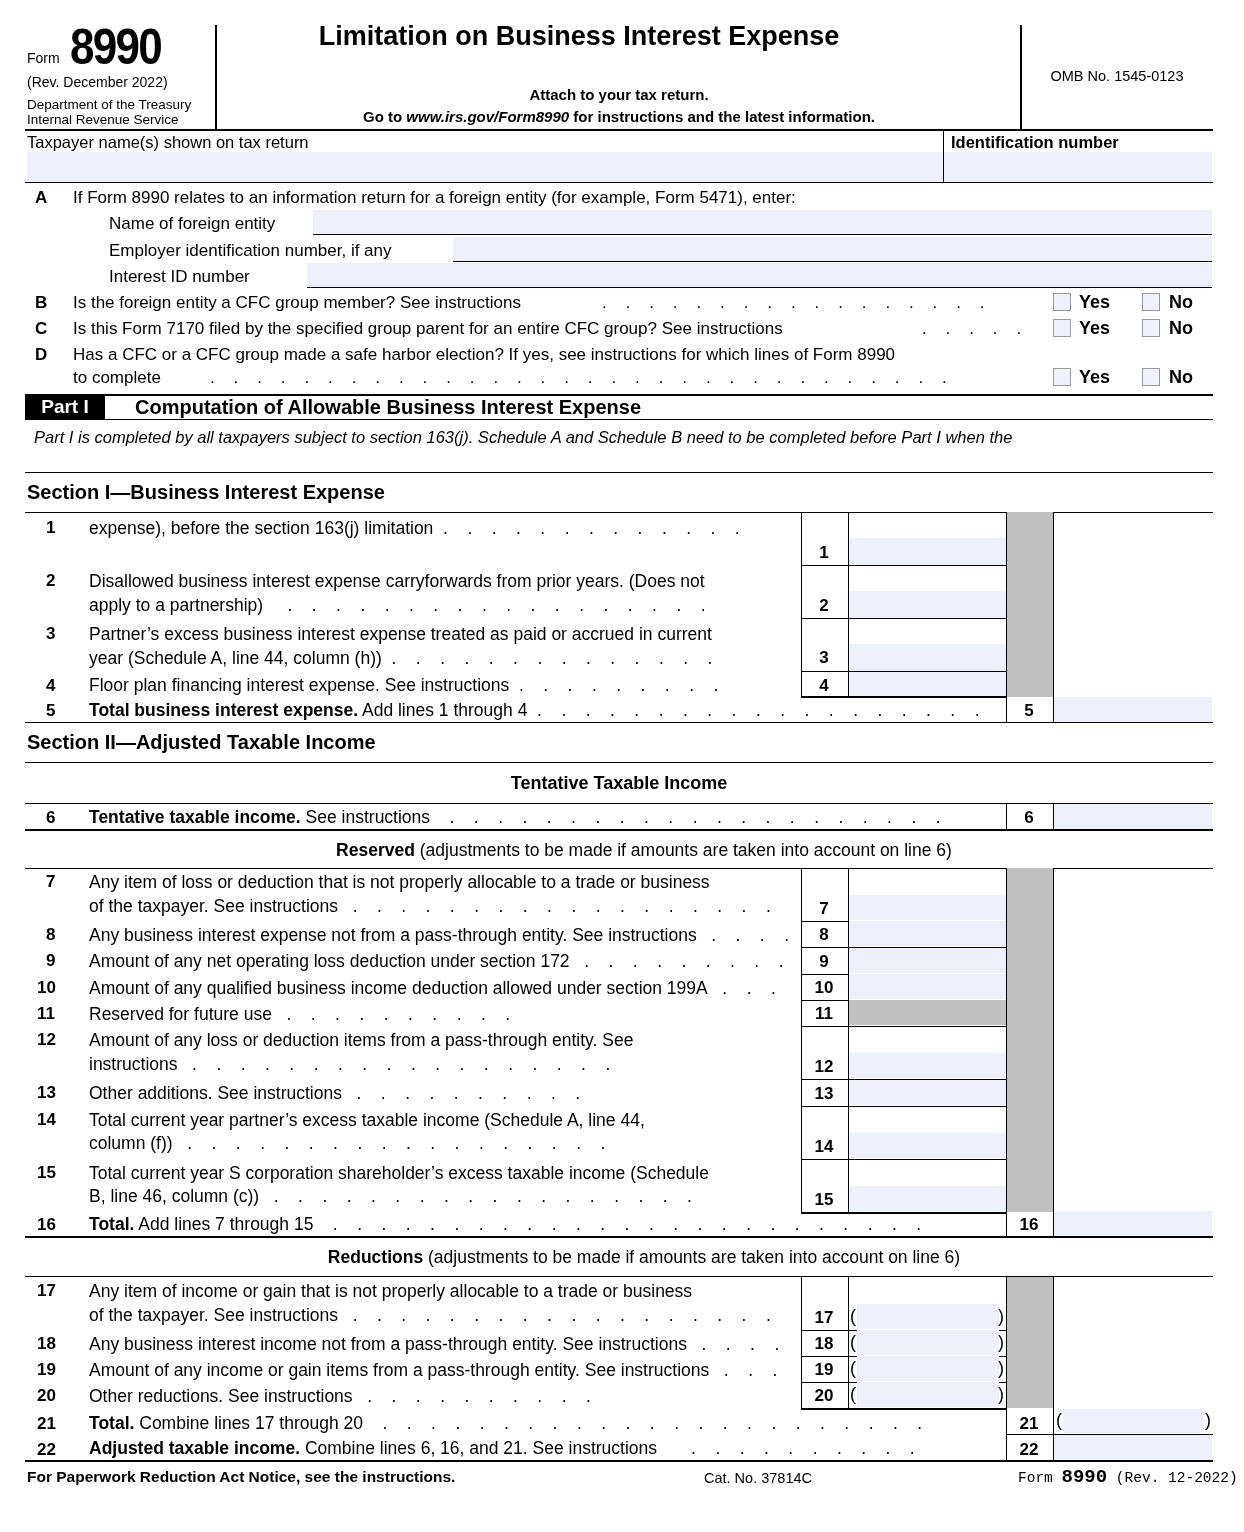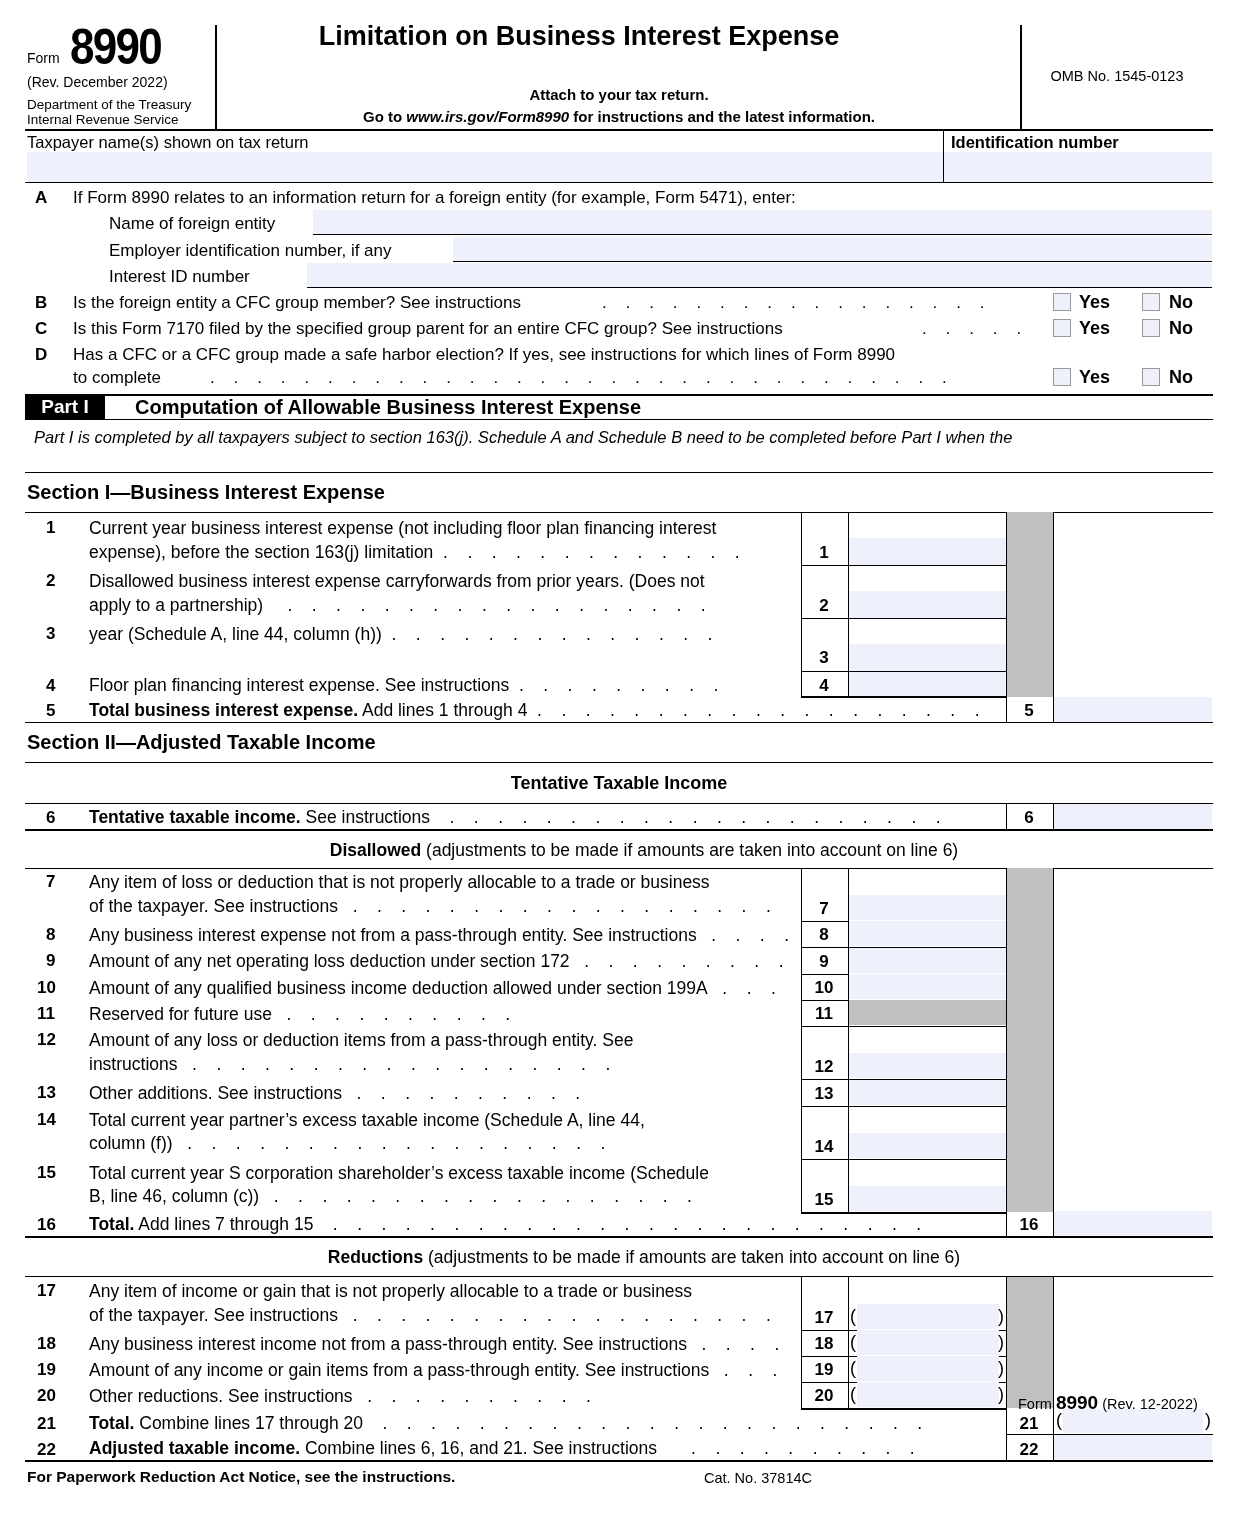--- a/index.html
+++ b/index.html
@@ -104,38 +104,38 @@
 <div class="hline" style="left:25px;top:512px;width:1188px;"></div>
 
 <div class="vline" style="left:801px;top:512px;height:185px;"></div>
 <div class="vline" style="left:848px;top:512px;height:185px;"></div>
 <div class="gray" style="left:1006px;top:512px;width:47px;height:185px;"></div>
 <div class="vline" style="left:1006px;top:512px;height:210px;"></div>
 <div class="vline" style="left:1053px;top:512px;height:185px;"></div>
 
 <div class="linenum" style="left:46px;top:518px;">1</div>
 <div class="desc" style="left:89px;top:517px;">
-    <div>Current year business interest expense (not including floor plan financing interest</div>
     <div><span>expense), before the section 163(j) limitation</span>&nbsp;&nbsp;.&nbsp;&nbsp;&nbsp;&nbsp;.&nbsp;&nbsp;&nbsp;&nbsp;.&nbsp;&nbsp;&nbsp;&nbsp;.&nbsp;&nbsp;&nbsp;&nbsp;.&nbsp;&nbsp;&nbsp;&nbsp;.&nbsp;&nbsp;&nbsp;&nbsp;.&nbsp;&nbsp;&nbsp;&nbsp;.&nbsp;&nbsp;&nbsp;&nbsp;.&nbsp;&nbsp;&nbsp;&nbsp;.&nbsp;&nbsp;&nbsp;&nbsp;.&nbsp;&nbsp;&nbsp;&nbsp;.&nbsp;&nbsp;&nbsp;&nbsp;.</div>
   </div>
 <div class="boxnum" style="left:801px;top:543px;">1</div>
 <div class="abs fill" style="left:849px;top:538px;width:157px;height:27px;"></div>
 <div class="hline" style="left:801px;top:565px;width:205px;"></div>
 
 <div class="linenum" style="left:46px;top:571px;">2</div>
 <div class="desc" style="left:89px;top:570px;">
     <div>Disallowed business interest expense carryforwards from prior years. (Does not</div>
     <div><span>apply to a partnership)</span>&nbsp;&nbsp;&nbsp;&nbsp;&nbsp;.&nbsp;&nbsp;&nbsp;&nbsp;.&nbsp;&nbsp;&nbsp;&nbsp;.&nbsp;&nbsp;&nbsp;&nbsp;.&nbsp;&nbsp;&nbsp;&nbsp;.&nbsp;&nbsp;&nbsp;&nbsp;.&nbsp;&nbsp;&nbsp;&nbsp;.&nbsp;&nbsp;&nbsp;&nbsp;.&nbsp;&nbsp;&nbsp;&nbsp;.&nbsp;&nbsp;&nbsp;&nbsp;.&nbsp;&nbsp;&nbsp;&nbsp;.&nbsp;&nbsp;&nbsp;&nbsp;.&nbsp;&nbsp;&nbsp;&nbsp;.&nbsp;&nbsp;&nbsp;&nbsp;.&nbsp;&nbsp;&nbsp;&nbsp;.&nbsp;&nbsp;&nbsp;&nbsp;.&nbsp;&nbsp;&nbsp;&nbsp;.&nbsp;&nbsp;&nbsp;&nbsp;.</div>
   </div>
 <div class="boxnum" style="left:801px;top:596px;">2</div>
 <div class="abs fill" style="left:849px;top:591px;width:157px;height:27px;"></div>
 <div class="hline" style="left:801px;top:618px;width:205px;"></div>
 
 <div class="linenum" style="left:46px;top:624px;">3</div>
 <div class="desc" style="left:89px;top:623px;">
+    <div>Partner’s excess business interest expense treated as paid or accrued in current</div>
     <div><span>year (Schedule A, line 44, column (h))</span>&nbsp;&nbsp;.&nbsp;&nbsp;&nbsp;&nbsp;.&nbsp;&nbsp;&nbsp;&nbsp;.&nbsp;&nbsp;&nbsp;&nbsp;.&nbsp;&nbsp;&nbsp;&nbsp;.&nbsp;&nbsp;&nbsp;&nbsp;.&nbsp;&nbsp;&nbsp;&nbsp;.&nbsp;&nbsp;&nbsp;&nbsp;.&nbsp;&nbsp;&nbsp;&nbsp;.&nbsp;&nbsp;&nbsp;&nbsp;.&nbsp;&nbsp;&nbsp;&nbsp;.&nbsp;&nbsp;&nbsp;&nbsp;.&nbsp;&nbsp;&nbsp;&nbsp;.&nbsp;&nbsp;&nbsp;&nbsp;.</div>
   </div>
 <div class="boxnum" style="left:801px;top:648px;">3</div>
 <div class="abs fill" style="left:849px;top:644px;width:157px;height:27px;"></div>
 <div class="hline" style="left:801px;top:671px;width:205px;"></div>
 
 <div class="linenum" style="left:46px;top:676px;">4</div>
 <div class="desc" style="left:89px;top:674px;"><span>Floor plan financing interest expense. See instructions</span>&nbsp;&nbsp;.&nbsp;&nbsp;&nbsp;&nbsp;.&nbsp;&nbsp;&nbsp;&nbsp;.&nbsp;&nbsp;&nbsp;&nbsp;.&nbsp;&nbsp;&nbsp;&nbsp;.&nbsp;&nbsp;&nbsp;&nbsp;.&nbsp;&nbsp;&nbsp;&nbsp;.&nbsp;&nbsp;&nbsp;&nbsp;.&nbsp;&nbsp;&nbsp;&nbsp;.</div>
 <div class="boxnum" style="left:801px;top:676px;">4</div>
 <div class="abs fill" style="left:849px;top:672px;width:157px;height:24px;"></div>
@@ -154,21 +154,21 @@
 <div class="hline" style="left:25px;top:803px;width:1188px;"></div>
 
 <div class="linenum" style="left:46px;top:808px;">6</div>
 <div class="desc" style="left:89px;top:806px;"><b>Tentative taxable income.</b><span> See instructions</span>&nbsp;&nbsp;&nbsp;&nbsp;.&nbsp;&nbsp;&nbsp;&nbsp;.&nbsp;&nbsp;&nbsp;&nbsp;.&nbsp;&nbsp;&nbsp;&nbsp;.&nbsp;&nbsp;&nbsp;&nbsp;.&nbsp;&nbsp;&nbsp;&nbsp;.&nbsp;&nbsp;&nbsp;&nbsp;.&nbsp;&nbsp;&nbsp;&nbsp;.&nbsp;&nbsp;&nbsp;&nbsp;.&nbsp;&nbsp;&nbsp;&nbsp;.&nbsp;&nbsp;&nbsp;&nbsp;.&nbsp;&nbsp;&nbsp;&nbsp;.&nbsp;&nbsp;&nbsp;&nbsp;.&nbsp;&nbsp;&nbsp;&nbsp;.&nbsp;&nbsp;&nbsp;&nbsp;.&nbsp;&nbsp;&nbsp;&nbsp;.&nbsp;&nbsp;&nbsp;&nbsp;.&nbsp;&nbsp;&nbsp;&nbsp;.&nbsp;&nbsp;&nbsp;&nbsp;.&nbsp;&nbsp;&nbsp;&nbsp;.&nbsp;&nbsp;&nbsp;&nbsp;.</div>
 <div class="vline" style="left:1006px;top:803px;height:26px;"></div>
 <div class="boxnum" style="left:1006px;top:808px;">6</div>
 <div class="vline" style="left:1053px;top:803px;height:26px;"></div>
 <div class="abs fill" style="left:1054px;top:804px;width:158px;height:25px;"></div>
 <div class="hline" style="left:25px;top:829px;width:1188px;height:2px;"></div>
 
-<div class="abs" style="left:25px;width:1238px;text-align:center;top:840px;font-size:17.5px;"><b>Disallowed</b><span> (adjustments to be made if amounts are taken into account on line 6)</span></div>
+<div class="abs" style="left:25px;width:1238px;text-align:center;top:840px;font-size:17.5px;"><b>Reserved</b><span> (adjustments to be made if amounts are taken into account on line 6)</span></div>
 <div class="hline" style="left:25px;top:868px;width:1188px;"></div>
 
 <div id="additions-grid">
     <div class="gray" style="left: 1007px; top: 868px; width: 46px; height: 343.5px;"></div>
     <div class="linenum" style="left: 46px; top: 872px;">7</div>
     <div class="desc" style="left: 89px; top: 871px; width: 700px; overflow: hidden;">
       <div>Any item of loss or deduction that is not properly allocable to a trade or business</div>
       <div><span>of the taxpayer. See instructions</span>&nbsp;&nbsp;&nbsp;.&nbsp;&nbsp;&nbsp;&nbsp;.&nbsp;&nbsp;&nbsp;&nbsp;.&nbsp;&nbsp;&nbsp;&nbsp;.&nbsp;&nbsp;&nbsp;&nbsp;.&nbsp;&nbsp;&nbsp;&nbsp;.&nbsp;&nbsp;&nbsp;&nbsp;.&nbsp;&nbsp;&nbsp;&nbsp;.&nbsp;&nbsp;&nbsp;&nbsp;.&nbsp;&nbsp;&nbsp;&nbsp;.&nbsp;&nbsp;&nbsp;&nbsp;.&nbsp;&nbsp;&nbsp;&nbsp;.&nbsp;&nbsp;&nbsp;&nbsp;.&nbsp;&nbsp;&nbsp;&nbsp;.&nbsp;&nbsp;&nbsp;&nbsp;.&nbsp;&nbsp;&nbsp;&nbsp;.&nbsp;&nbsp;&nbsp;&nbsp;.&nbsp;&nbsp;&nbsp;&nbsp;.&nbsp;&nbsp;&nbsp;&nbsp;</div>
     </div>
     <div class="boxnum" style="left: 801px; top: 899px;">7</div>
@@ -289,13 +289,13 @@
 
 <div class="linenum" style="left:37px;top:1440px;">22</div>
 <div class="desc" style="left:89px;top:1437px;"><b>Adjusted taxable income.</b><span> Combine lines 6, 16, and 21. See instructions</span>&nbsp;&nbsp;&nbsp;&nbsp;&nbsp;&nbsp;&nbsp;.&nbsp;&nbsp;&nbsp;&nbsp;.&nbsp;&nbsp;&nbsp;&nbsp;.&nbsp;&nbsp;&nbsp;&nbsp;.&nbsp;&nbsp;&nbsp;&nbsp;.&nbsp;&nbsp;&nbsp;&nbsp;.&nbsp;&nbsp;&nbsp;&nbsp;.&nbsp;&nbsp;&nbsp;&nbsp;.&nbsp;&nbsp;&nbsp;&nbsp;.&nbsp;&nbsp;&nbsp;&nbsp;.</div>
 <div class="vline" style="left:1006px;top:1408px;height:52px;"></div>
 <div class="boxnum" style="left:1006px;top:1440px;">22</div>
 <div class="abs fill" style="left:1054px;top:1435px;width:158px;height:25px;"></div>
 <div class="hline" style="left:25px;top:1460px;width:1188px;height:2px;"></div>
 
 <div class="abs bold" style="left:27px;top:1468px;font-size:15.5px;">For Paperwork Reduction Act Notice, see the instructions.</div>
 <div class="abs" style="left:704px;top:1470px;font-size:14.5px;">Cat. No. 37814C</div>
-<div class="abs" style="left:1018px;top:1392px;font-size:14.5px;white-space:nowrap;"><span>Form</span> <b style="font-size:19px;">8990</b> <span>(Rev. 12-2022)</span></div>
+<div class="abs" style="left:1018px;top:1466px;font-size:14.5px;white-space:nowrap;font-family:Liberation Mono, monospace;"><span>Form</span> <b style="font-size:19px;">8990</b> <span>(Rev. 12-2022)</span></div>
 
 </body></html>

